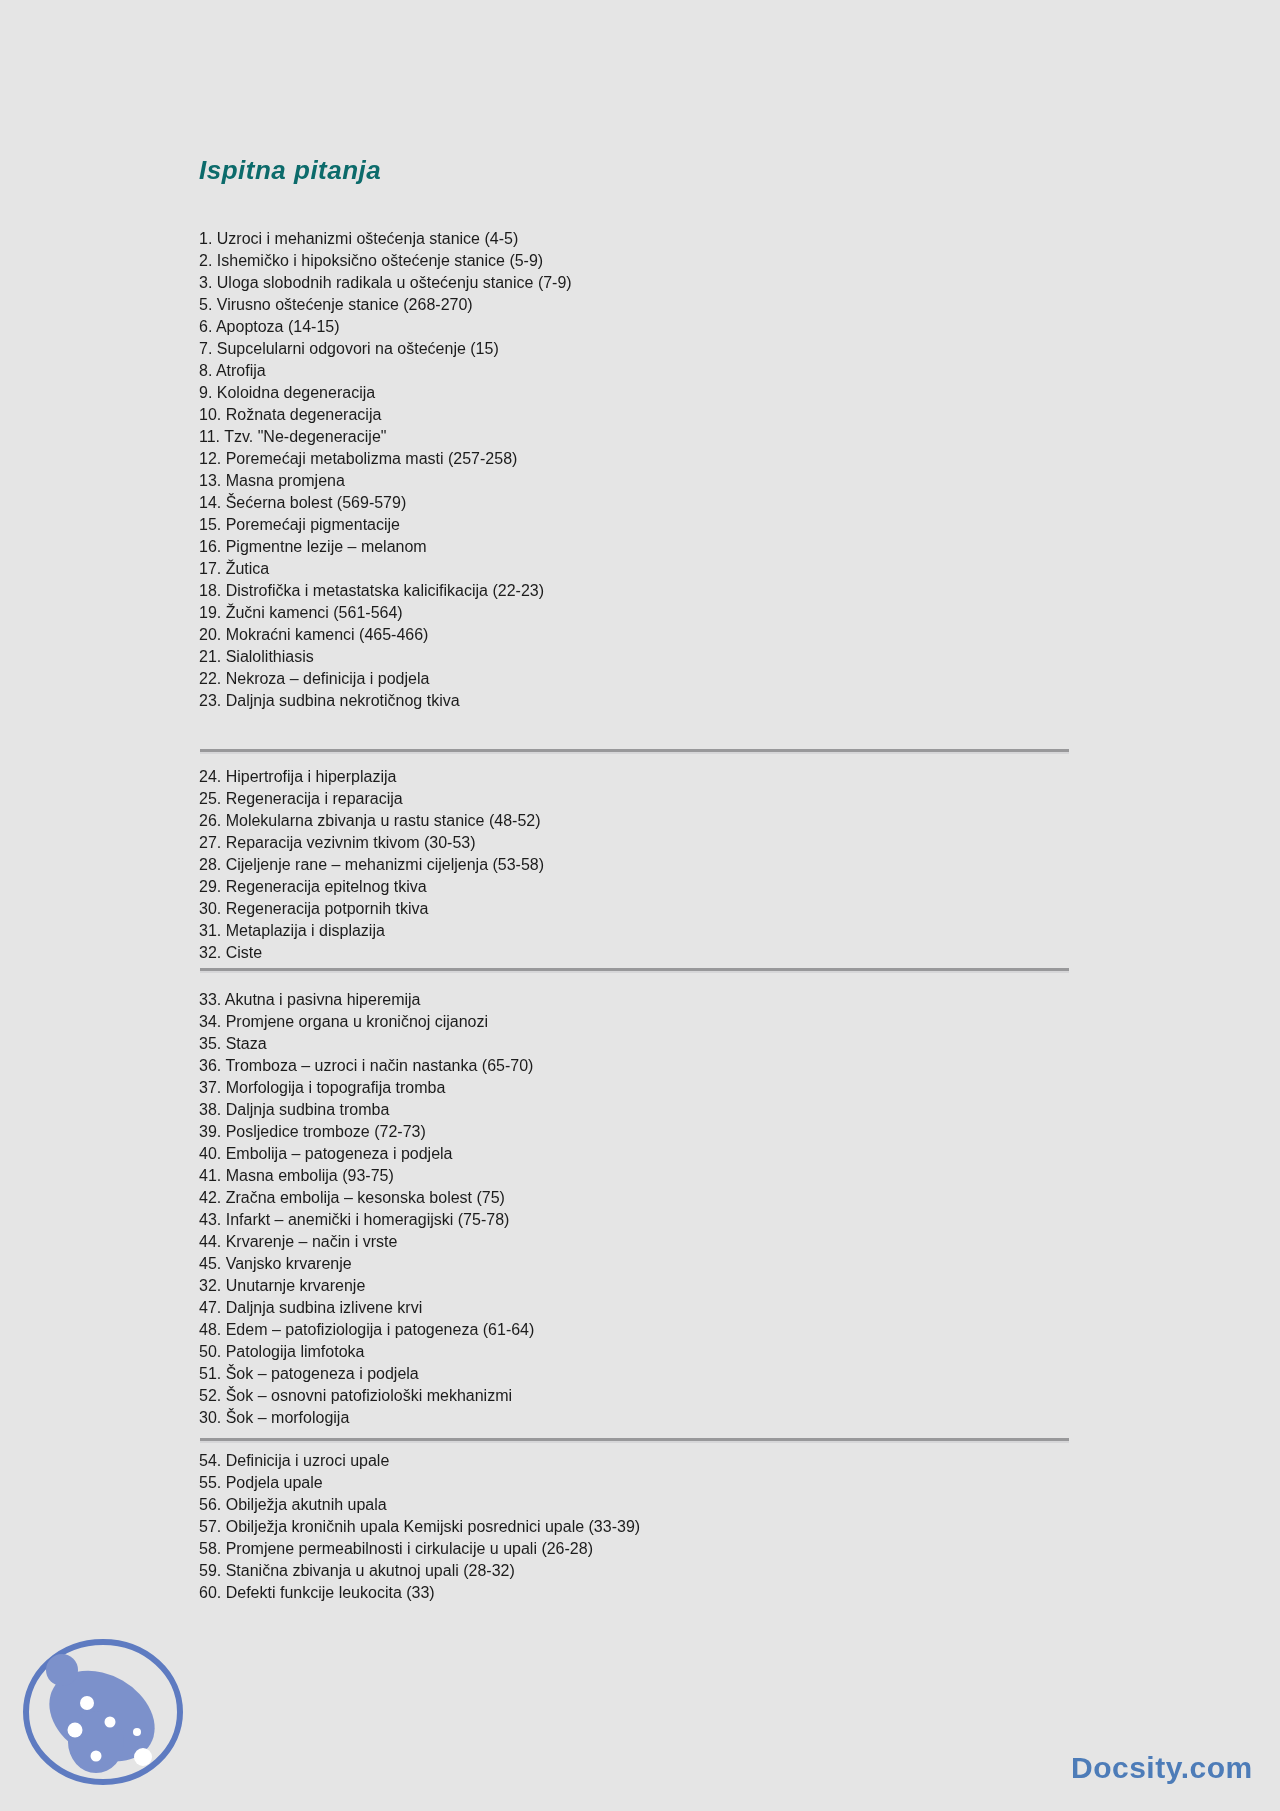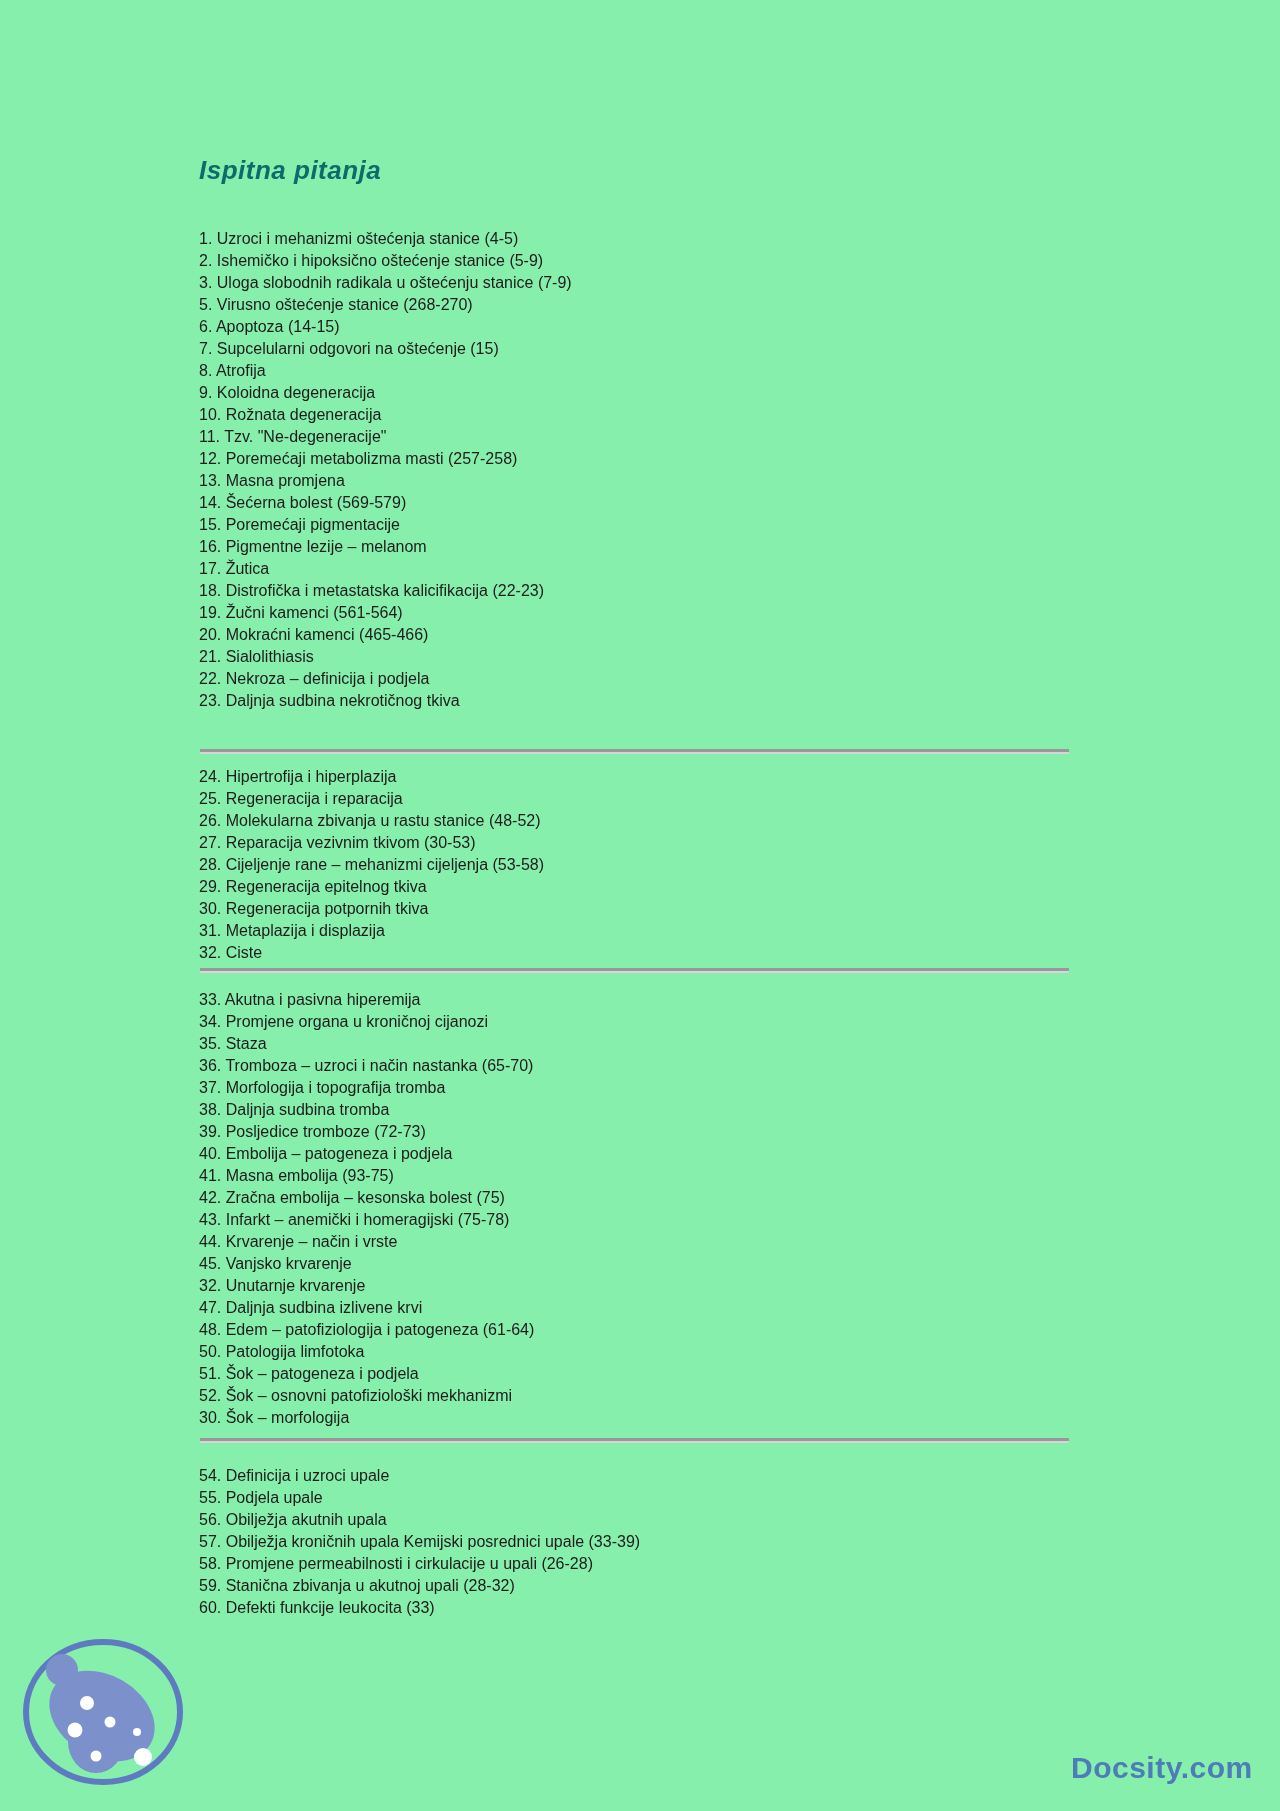--- a/index.html
+++ b/index.html
@@ -11,21 +11,21 @@
     width: 1280px;
     height: 1811px;
     position: relative;
     font-family: "Liberation Sans", "DejaVu Sans", sans-serif;
     overflow: hidden;
   }
   .page {
     position: absolute;
     left: 0; top: 0;
     width: 1280px; height: 1811px;
-    background: #86efac;
+    background: #e5e5e5;
   }
   .content {
     padding: 155px 0 0 199px;
   }
   .doc-title {
     margin: 0;
     font-style: italic;
     font-weight: bold;
     font-size: 26px;
     line-height: 30px;
@@ -37,21 +37,21 @@
     font-size: 16px;
     line-height: 22px;
     color: var(--body-text, #1c1c1c);
   }
   .sec .line {
     white-space: pre;
   }
   .sec-0 { margin-top: 43px; }
   .sec-1 { margin-top: 12px; }
   .sec-2 { margin-top: 16px; }
-  .sec-3 { margin-top: 22px; }
+  .sec-3 { margin-top: 7px; }
   .divider {
     width: 869px;
     height: 5px;
     margin-left: 1px;
     background: linear-gradient(to bottom,
       var(--divider, #98989a) 0, var(--divider, #98989a) 3px,
       #d6d6d8 3px, #d6d6d8 5px);
   }
   .d1 { margin-top: 37px; }
   .d2 { margin-top: 4px; }

